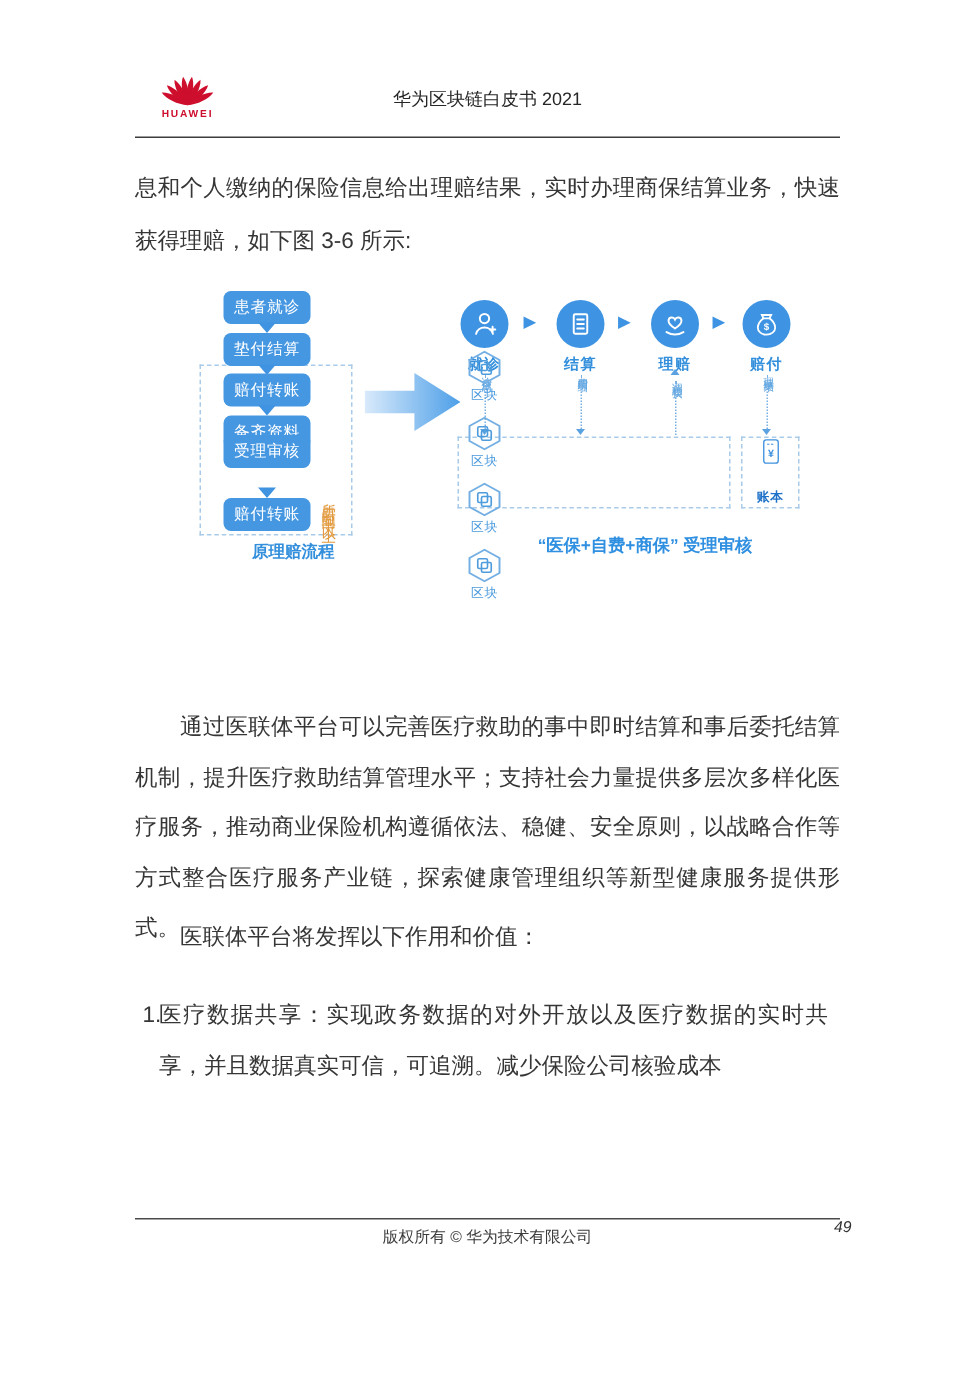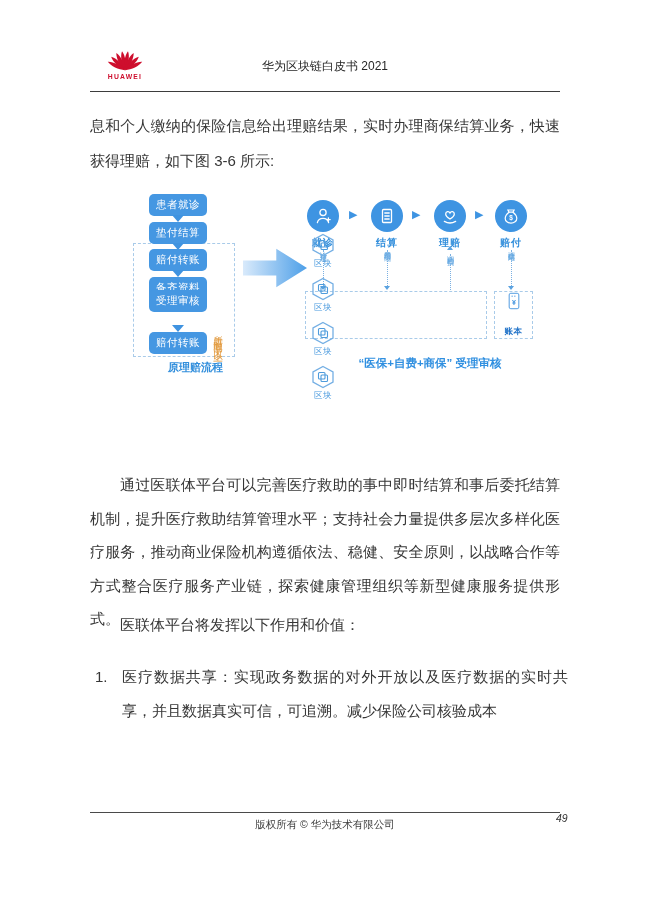--- a/index.html
+++ b/index.html
@@ -13,21 +13,21 @@
   .brand{font-size:6.8px;font-weight:bold;color:#CE0E2D;letter-spacing:1.2px;margin-top:1px;}
   .header-title{left:0;top:58px;width:650px;text-align:center;font-size:12px;color:#262626;}
   .header-rule{left:90px;top:91px;width:470px;height:1px;background:#3d3d3d;}
   
   .body-text{font-size:15px;line-height:33.5px;color:#363636;text-align:justify;}
   .intro{left:90px;top:108px;width:470px;line-height:35px;}
   .heading{left:125px;top:424px;font-size:13.2px;font-weight:bold;color:#141414;}
   .para1{left:90px;top:468px;width:470px;text-indent:2em;}
   .para2{left:90px;top:608px;width:470px;text-indent:2em;}
   .list-num{left:95px;top:660px;width:20px;}
-  .list-text{left:122px;top:660px;width:446px;}
+  .list-text{left:106px;top:660px;width:446px;}
   
   .flow-step{
     left:149px;width:58px;height:22px;background:#4597E2;border-radius:5px;
     color:#fff;font-size:10.5px;letter-spacing:0.5px;display:flex;align-items:center;justify-content:center;
   }
   .step-arrow{left:172px;width:0;height:0;border-left:6px solid transparent;border-right:6px solid transparent;border-top:7px solid #3F93E0;}
   .dash-box{border:1px dashed #a9cbe9;flex-direction:column;}
   .old-dash{left:133px;top:243px;width:100px;height:112px;}
   .duration{left:211px;top:252px;height:96px;writing-mode:vertical-rl;font-size:9.5px;letter-spacing:2.5px;color:#E29A3F;}
   .old-label{left:139px;top:360px;width:84px;text-align:right;font-size:11px;font-weight:bold;color:#338FDC;}

